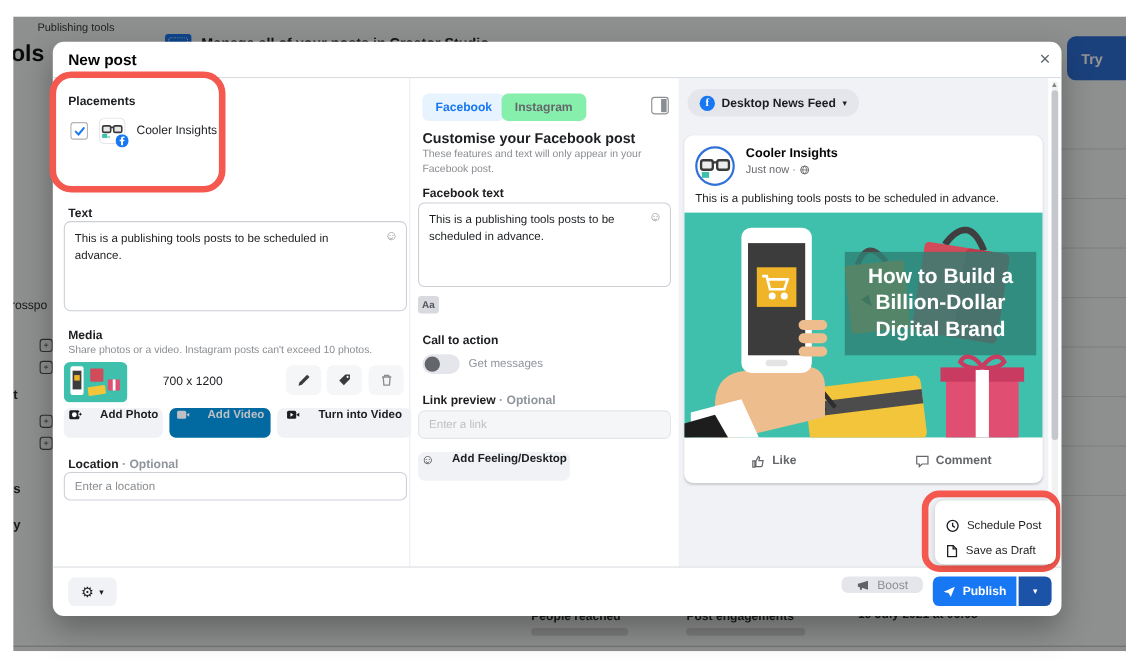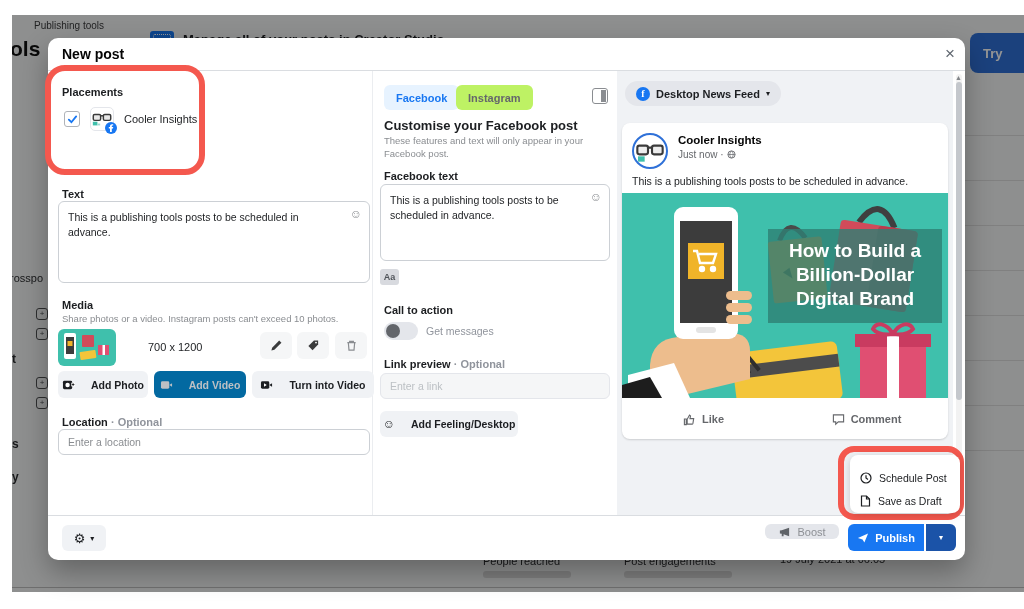--- a/index.html
+++ b/index.html
@@ -13,21 +13,21 @@
   .pub-small { position:absolute; left:22px; top:5px; font-size:10px; color:#3a3b3c; }
   .pub-big { position:absolute; left:-2px; top:22px; font-size:21px; font-weight:bold; color:#121212; }
   .banner { position:absolute; left:138px; top:16px; display:flex; align-items:center; gap:9px; }
   .banner-ic { width:24px; height:17px; background:#1877f2; border-radius:3px; position:relative; }
   .banner-ic::after { content:""; position:absolute; inset:3px; border:1.5px dotted #fff; border-radius:2px; }
   .banner-txt { font-size:13px; font-weight:bold; color:#1c1e21; }
   .try-btn { position:absolute; left:958px; top:18px; width:66px; height:40px; background:#2f71d8; border-radius:8px; color:#fff; font-size:13px; font-weight:bold; display:flex; align-items:center; padding-left:13px; }
   .frag { position:absolute; color:#2c2e30; font-size:11px; }
   .frag.b { font-weight:bold; font-size:12px; }
   .exp-ic { position:absolute; width:12px; height:12px; border:1px solid #4e5052; border-radius:3px; color:#4e5052; font-size:8px; line-height:10px; text-align:center; }
-  .bg-stat { position:absolute; font-size:11px; font-weight:normal; color:#2b2d2f; }
+  .bg-stat { position:absolute; font-size:11px; font-weight:bold; color:#2b2d2f; }
   .bg-bar { position:absolute; height:7px; background:#d8d8d8; border-radius:3px; }
   .bg-line { position:absolute; background:#bdbdbd; }
   .bg-rowline { position:absolute; height:1px; background:rgba(0,0,0,.10); left:945px; width:67px; }
 
   
   .modal { position:absolute; left:48px; top:38px; width:917px; height:522px; background:#fff; border-radius:10px; box-shadow:0 12px 28px rgba(0,0,0,.30); z-index:10; }
   .m-title { position:absolute; left:14px; top:8px; font-size:14px; font-weight:bold; color:#050505; }
   .m-close { position:absolute; left:891px; top:5px; width:22px; height:22px; font-size:17px; color:#606770; text-align:center; line-height:22px; cursor:pointer; }
   .hdiv { position:absolute; left:0; width:100%; height:1px; background:#dadde1; }
   .vdiv { position:absolute; top:33px; width:1px; height:444px; background:#ebedf0; }
@@ -44,26 +44,26 @@
   .pname { font-size:11px; color:#1c1e21; }
 
   .box { position:absolute; border:1px solid #ccd0d5; border-radius:6px; background:#fff; }
   .ta { width:100%; height:100%; border:none; outline:none; resize:none; background:transparent; font-family:"Liberation Sans",sans-serif; font-size:10.5px; color:#1c1e21; padding:8px 22px 8px 9px; line-height:1.45; }
   .smiley { position:absolute; right:7px; top:5px; font-size:12px; color:#8a8d91; }
   .inp { width:100%; height:100%; border:none; outline:none; background:transparent; font-family:"Liberation Sans",sans-serif; font-size:10.5px; color:#1c1e21; padding:0 9px; }
   .inp::placeholder { color:#8a8d91; }
   .inp.dis::placeholder { color:#bcc0c4; }
 
   .icbtn { position:absolute; width:32px; height:27px; background:#f5f6f7; border-radius:6px; display:flex; align-items:center; justify-content:center; }
-  .gbtn { position:absolute; height:27px; background:#f0f2f5; border-radius:6px; display:flex; align-items:center; justify-content:center; gap:16px; font-size:10.5px; font-weight:bold; color:#1c1e21; }
+  .gbtn { position:absolute; height:27px; background:#f0f2f5; border-radius:6px; display:flex; align-items:flex-start; justify-content:center; gap:16px; font-size:10.5px; font-weight:bold; color:#1c1e21; }
   .gbtn.dis { background:#0369a1; color:#bcc0c4; }
 
   .tab { position:absolute; height:25px; border-radius:6px; display:flex; align-items:center; padding:0 12px; font-size:11px; font-weight:bold; }
   .tab.on { background:#e7f3ff; color:#1877f2; }
-  .tab.off { background:#bef264; color:#65676b; }
+  .tab.off { background:#86efac; color:#65676b; }
   .colx { position:absolute; width:16px; height:16px; border:1.5px solid #8a8d91; border-radius:3px; }
   .colx::after { content:""; position:absolute; right:1px; top:1px; bottom:1px; width:5px; background:#8a8d91; }
 
   .aa { position:absolute; width:19px; height:16px; background:#d8dadf; border-radius:3px; font-size:9px; font-weight:bold; color:#50545a; display:flex; align-items:center; justify-content:center; }
   .toggle { position:absolute; width:34px; height:18px; border-radius:9px; background:#e4e6eb; }
   .toggle .knob { position:absolute; left:2px; top:2px; width:14px; height:14px; border-radius:50%; background:#63666b; }
   .tog-lbl { position:absolute; font-size:10.5px; color:#90949c; }
 
   .preview { position:absolute; left:569px; top:33px; width:336px; height:444px; background:#f0f2f5; }
   .pill { position:absolute; left:8px; top:10px; height:25px; background:#e4e6eb; border-radius:13px; display:flex; align-items:center; gap:6px; padding:0 11px; }

